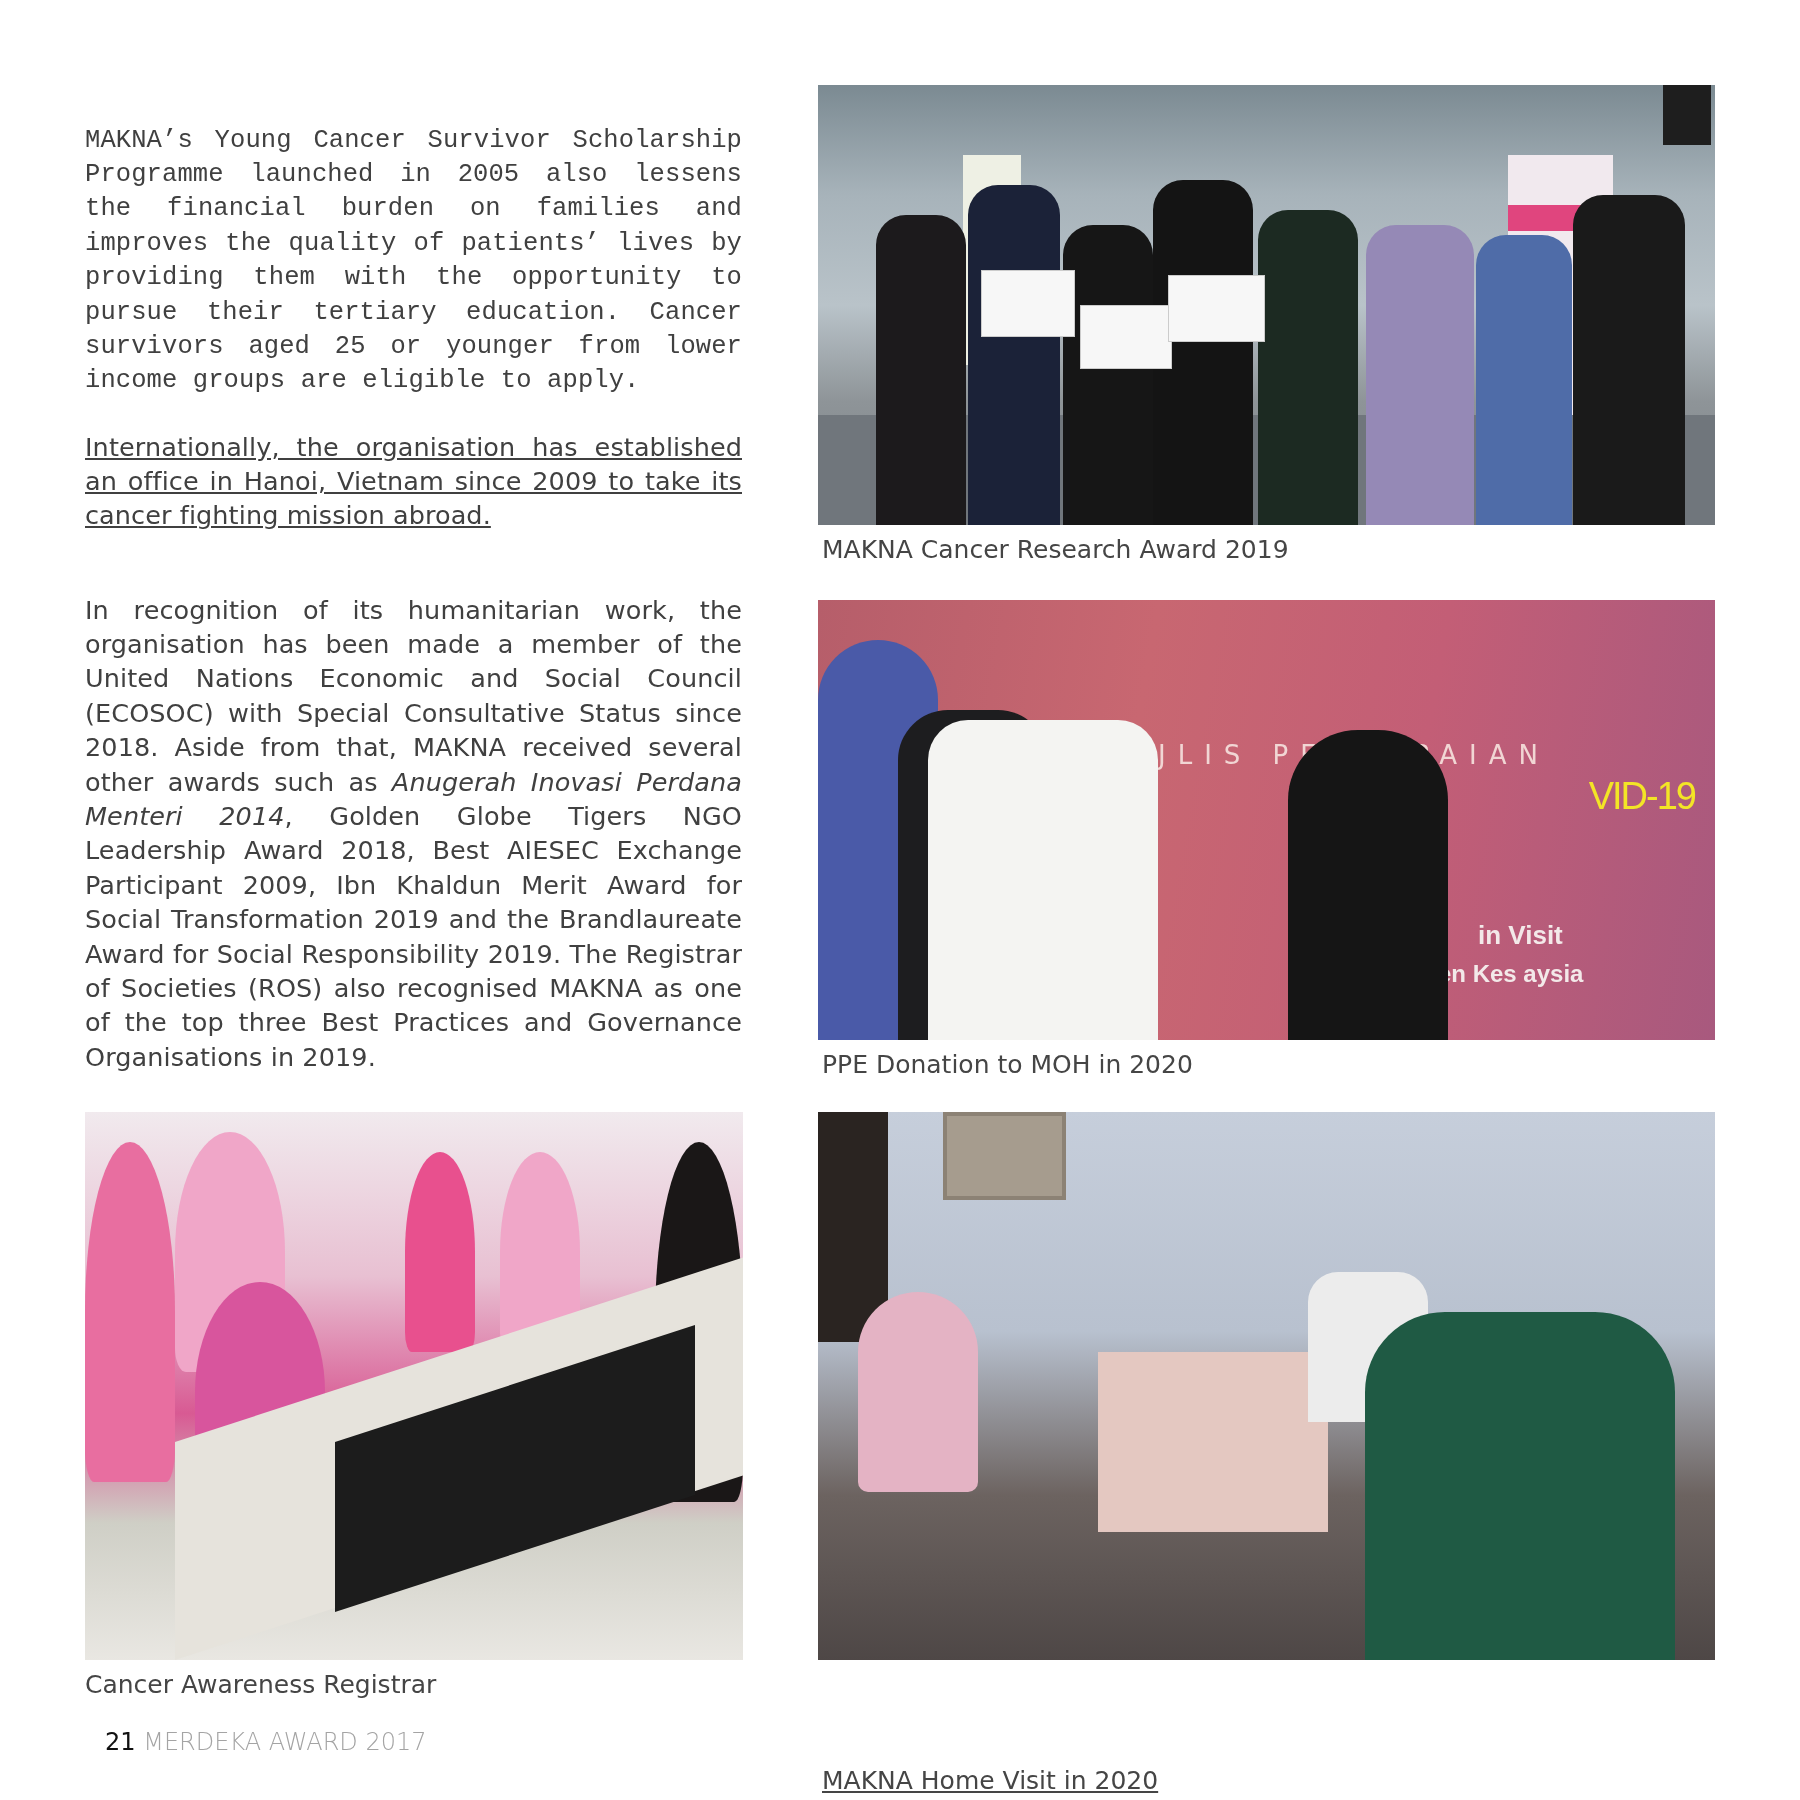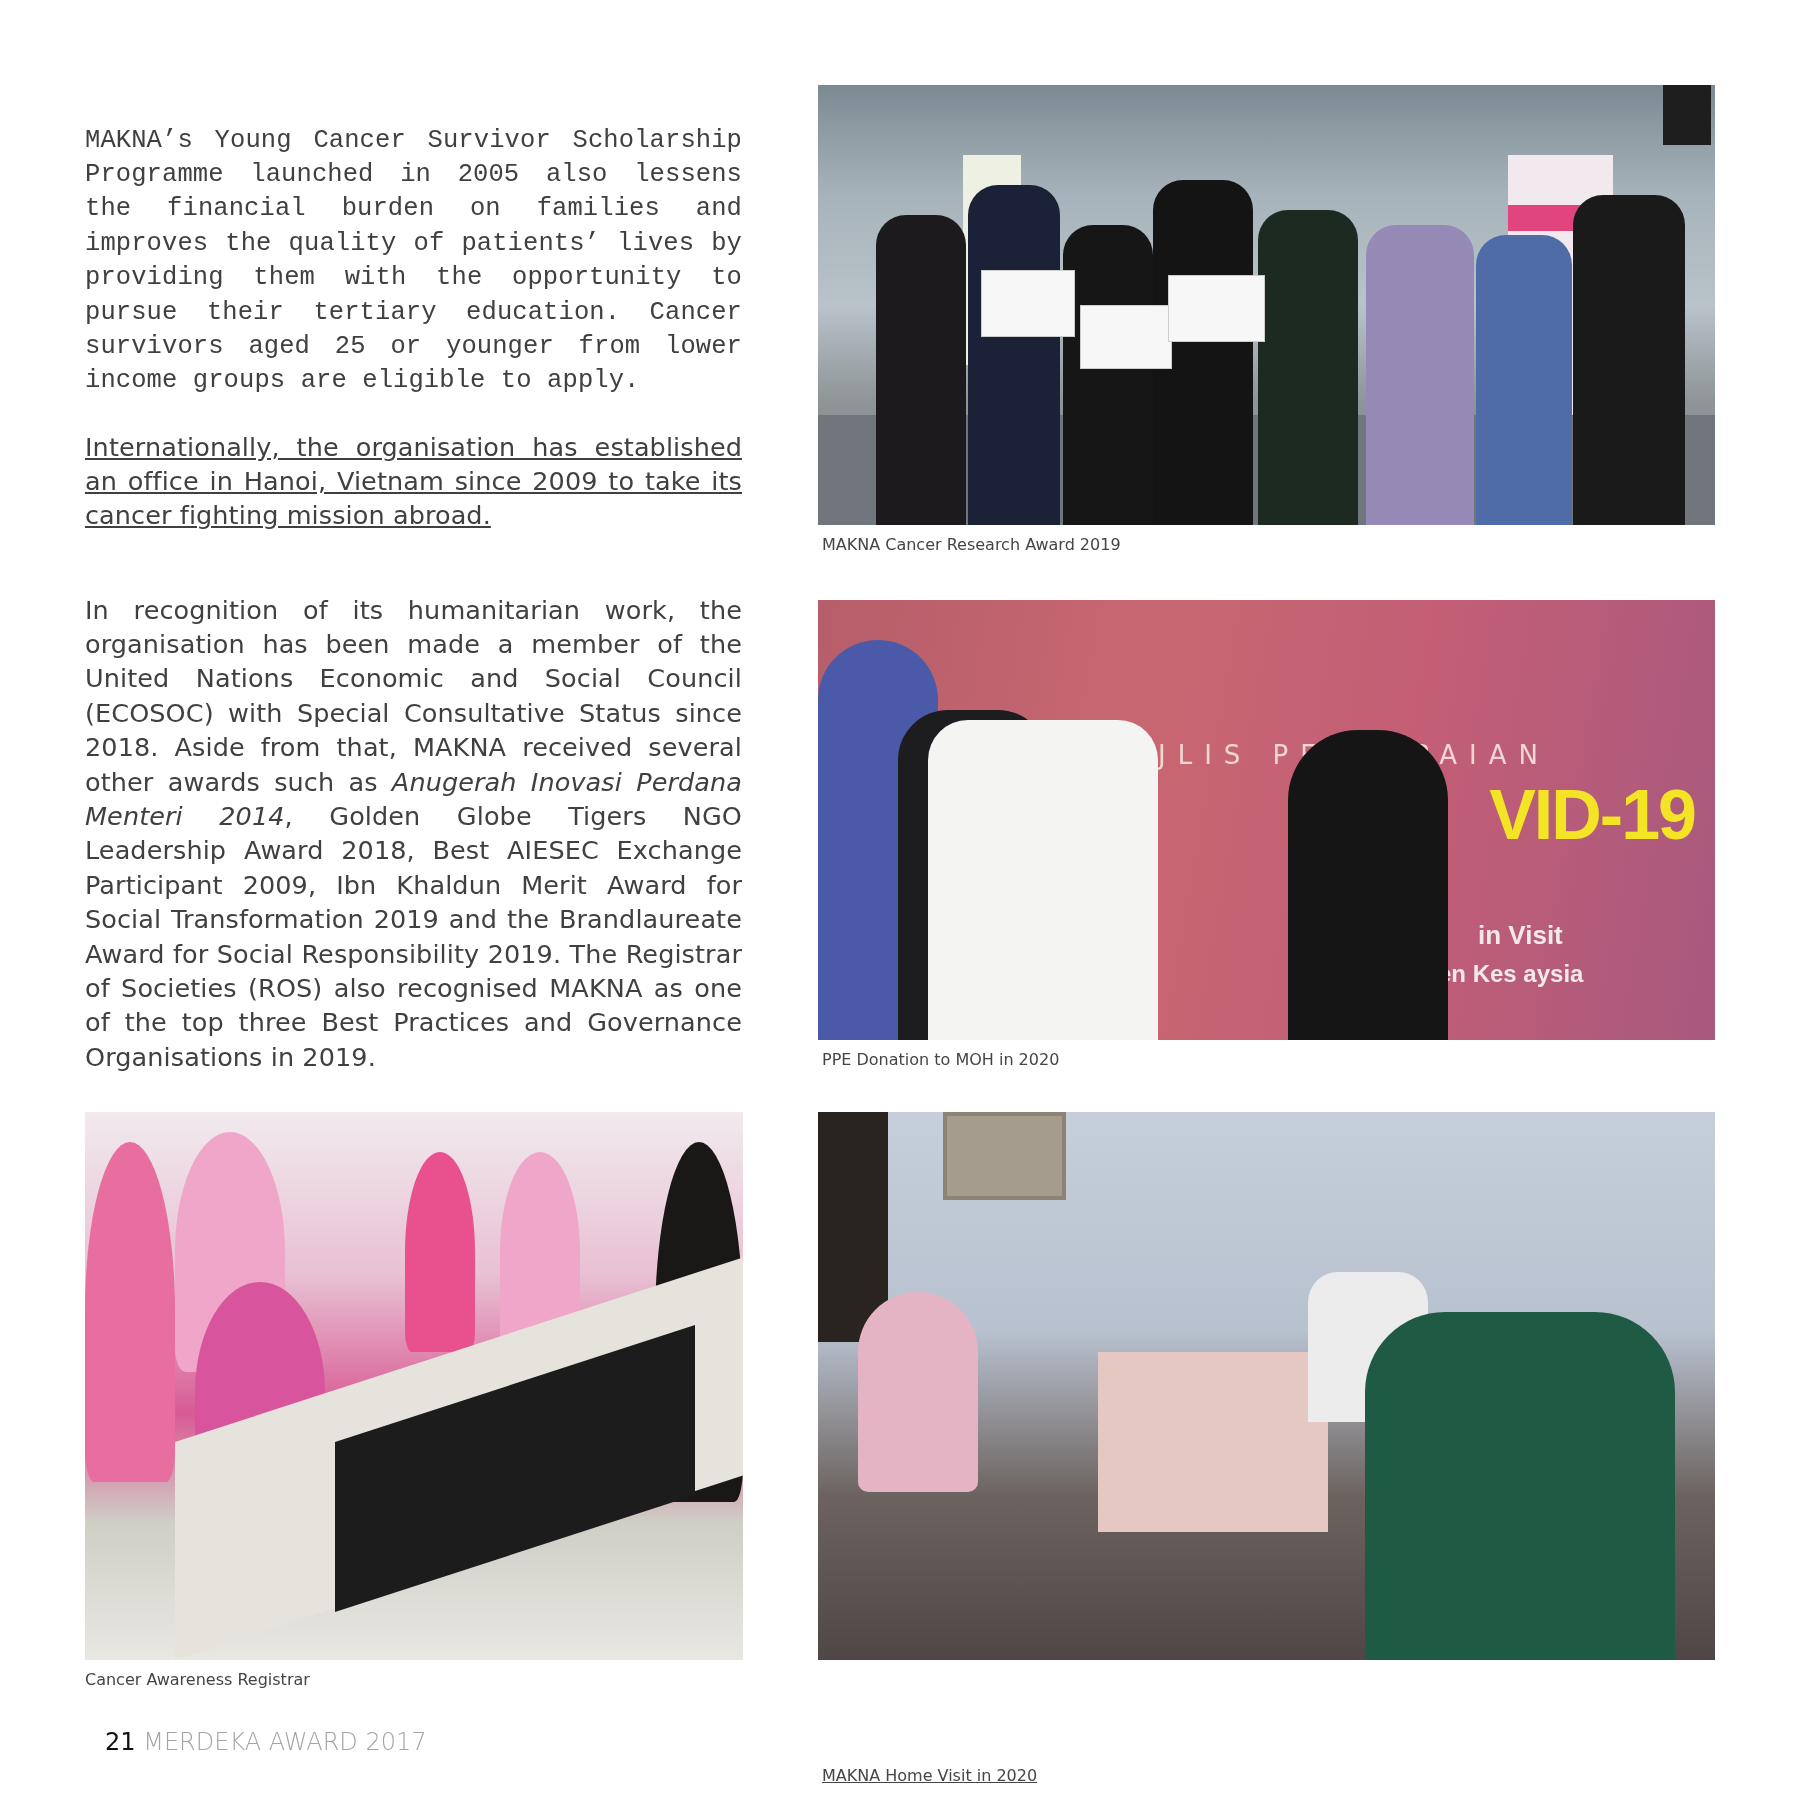--- a/index.html
+++ b/index.html
@@ -29,40 +29,40 @@
     #p1 { top: 98px; font-family: Liberation Mono, monospace; }
     #p2 { top: 404px; text-decoration: underline; }
     #p3 { top: 567px; }
 
     .photo {
       position: absolute;
       overflow: hidden;
     }
     .caption {
       position: absolute;
-      font-size: 16px;
+      font-size: 25px;
       color: #454545;
       white-space: nowrap;
     }
 
     
     #photo-award { left: 818px; top: 85px; width: 897px; height: 440px;
       background: linear-gradient(180deg, #7b8a92 0%, #a7b3ba 25%, #b9c3c9 50%, #8e9498 72%, #7c8186 100%); }
     #photo-award .banner-l { position:absolute; left:145px; top:70px; width:58px; height:210px; background:#eef0e4; }
     #photo-award .banner-r { position:absolute; left:690px; top:70px; width:105px; height:270px; background:#f1e9ee; }
     #photo-award .banner-r-band { position:absolute; left:690px; top:120px; width:105px; height:26px; background:#e0457e; }
     #photo-award .speaker { position:absolute; left:845px; top:0; width:48px; height:60px; background:#1e1e1e; }
     #photo-award .floor { position:absolute; left:0; bottom:0; width:100%; height:110px; background:#70767c; }
     #photo-award .person { position:absolute; bottom:0; border-radius:30px 30px 0 0; }
     #photo-award .cert { position:absolute; background:#f7f7f7; border:1px solid #ccc; }
 
     
     #photo-ppe { left: 818px; top: 600px; width: 897px; height: 440px;
       background: linear-gradient(100deg, #b65e6a 0%, #c86771 35%, #c35e76 65%, #a8597e 100%); }
-    #photo-ppe .covid { position:absolute; right:20px; top:175px; font-family:"Liberation Sans", sans-serif; font-weight:bold; font-size:70px; color:#f3e526; letter-spacing:-2px; }
+    #photo-ppe .covid { position:absolute; right:20px; top:175px; font-family:"Liberation Sans", sans-serif; font-weight:normal; font-size:38px; color:#f3e526; letter-spacing:-2px; }
     #photo-ppe .majlis { position:absolute; left:340px; top:140px; font-size:26px; color:#f1d6d4; letter-spacing:12px; }
     #photo-ppe .sub1 { position:absolute; left:660px; top:320px; font-family:"Liberation Sans", sans-serif; font-weight:bold; font-size:26px; color:#f3e9e9; }
     #photo-ppe .sub2 { position:absolute; left:620px; top:360px; font-family:"Liberation Sans", sans-serif; font-weight:bold; font-size:24px; color:#f3e9e9; }
     #photo-ppe .suit { position:absolute; left:110px; top:120px; width:230px; height:320px; background:#f4f4f2; border-radius:40px 40px 0 0; }
     #photo-ppe .man { position:absolute; left:80px; top:110px; width:150px; height:330px; background:#1d1d1f; border-radius:50px 50px 0 0; }
     #photo-ppe .woman { position:absolute; left:470px; top:130px; width:160px; height:310px; background:#151515; border-radius:70px 70px 0 0; }
     #photo-ppe .poster { position:absolute; left:0; top:40px; width:120px; height:400px; background:#4a5aa8; border-radius:60px 60px 0 0; }
 
     
     #photo-exhibit { left: 85px; top: 1112px; width: 658px; height: 548px;

